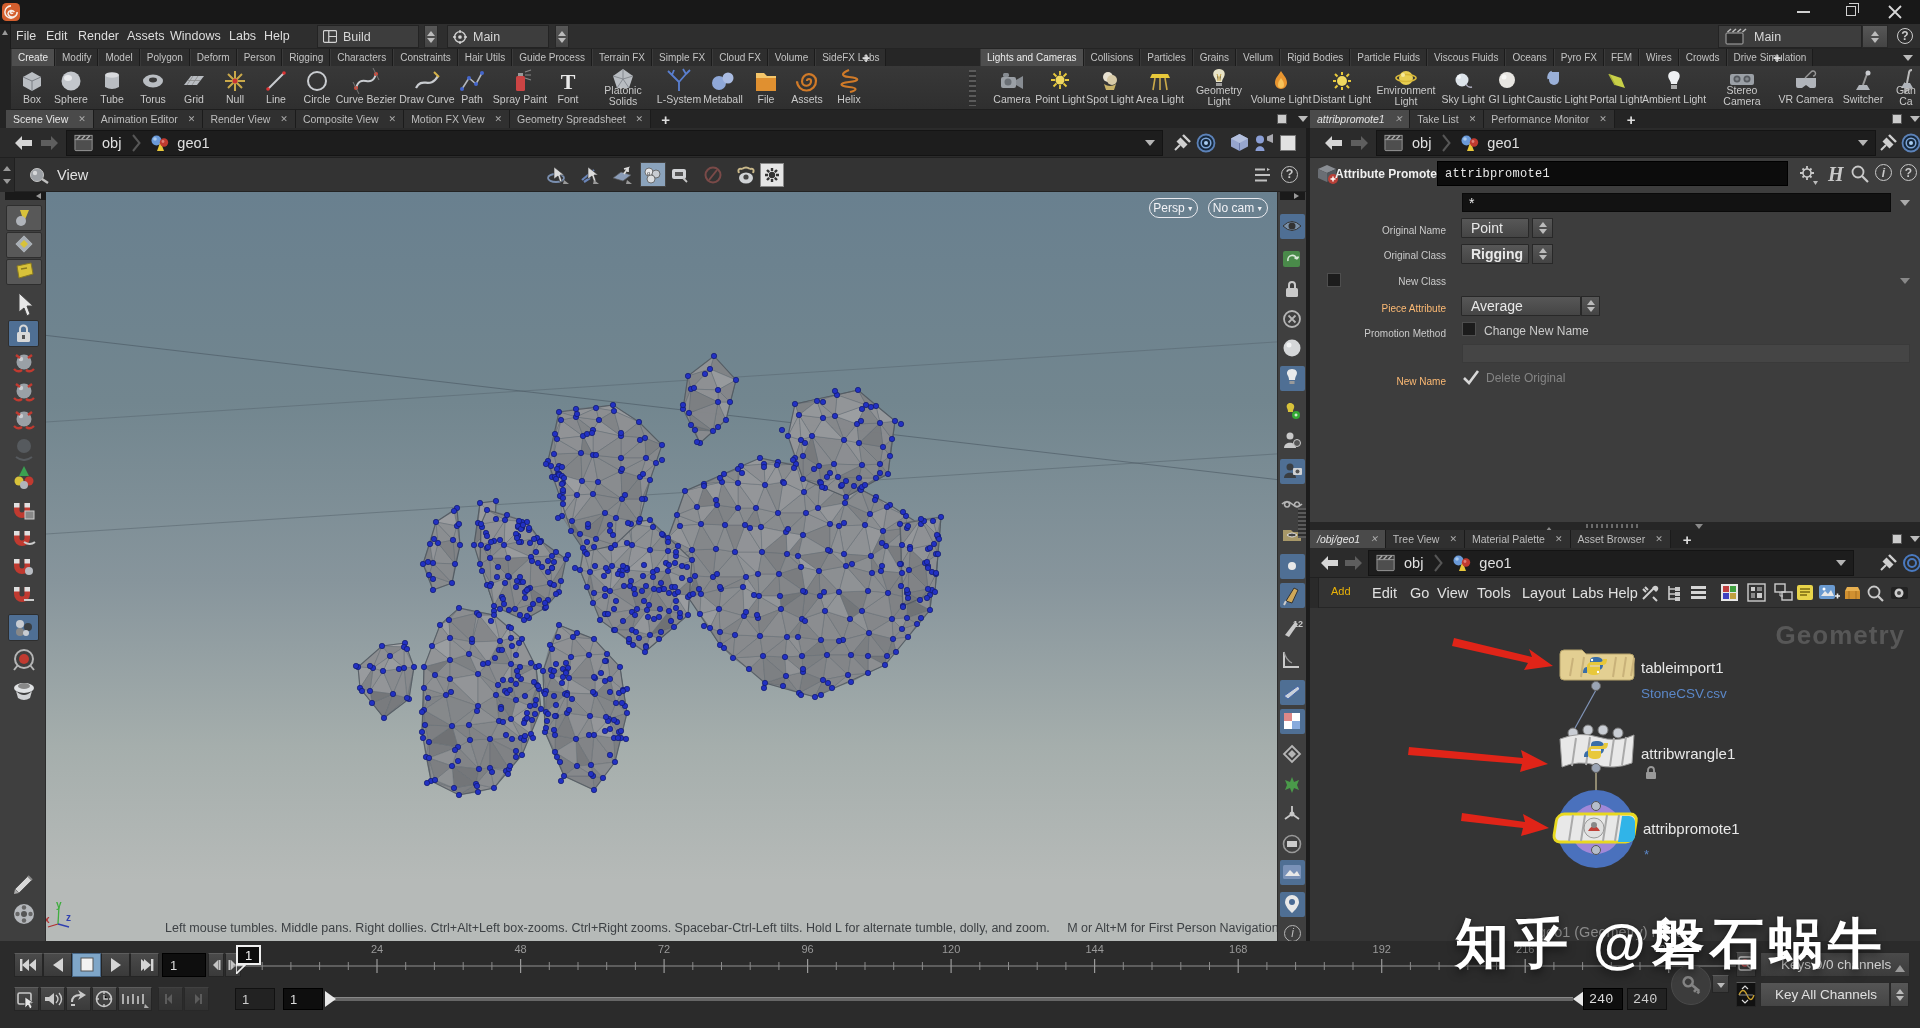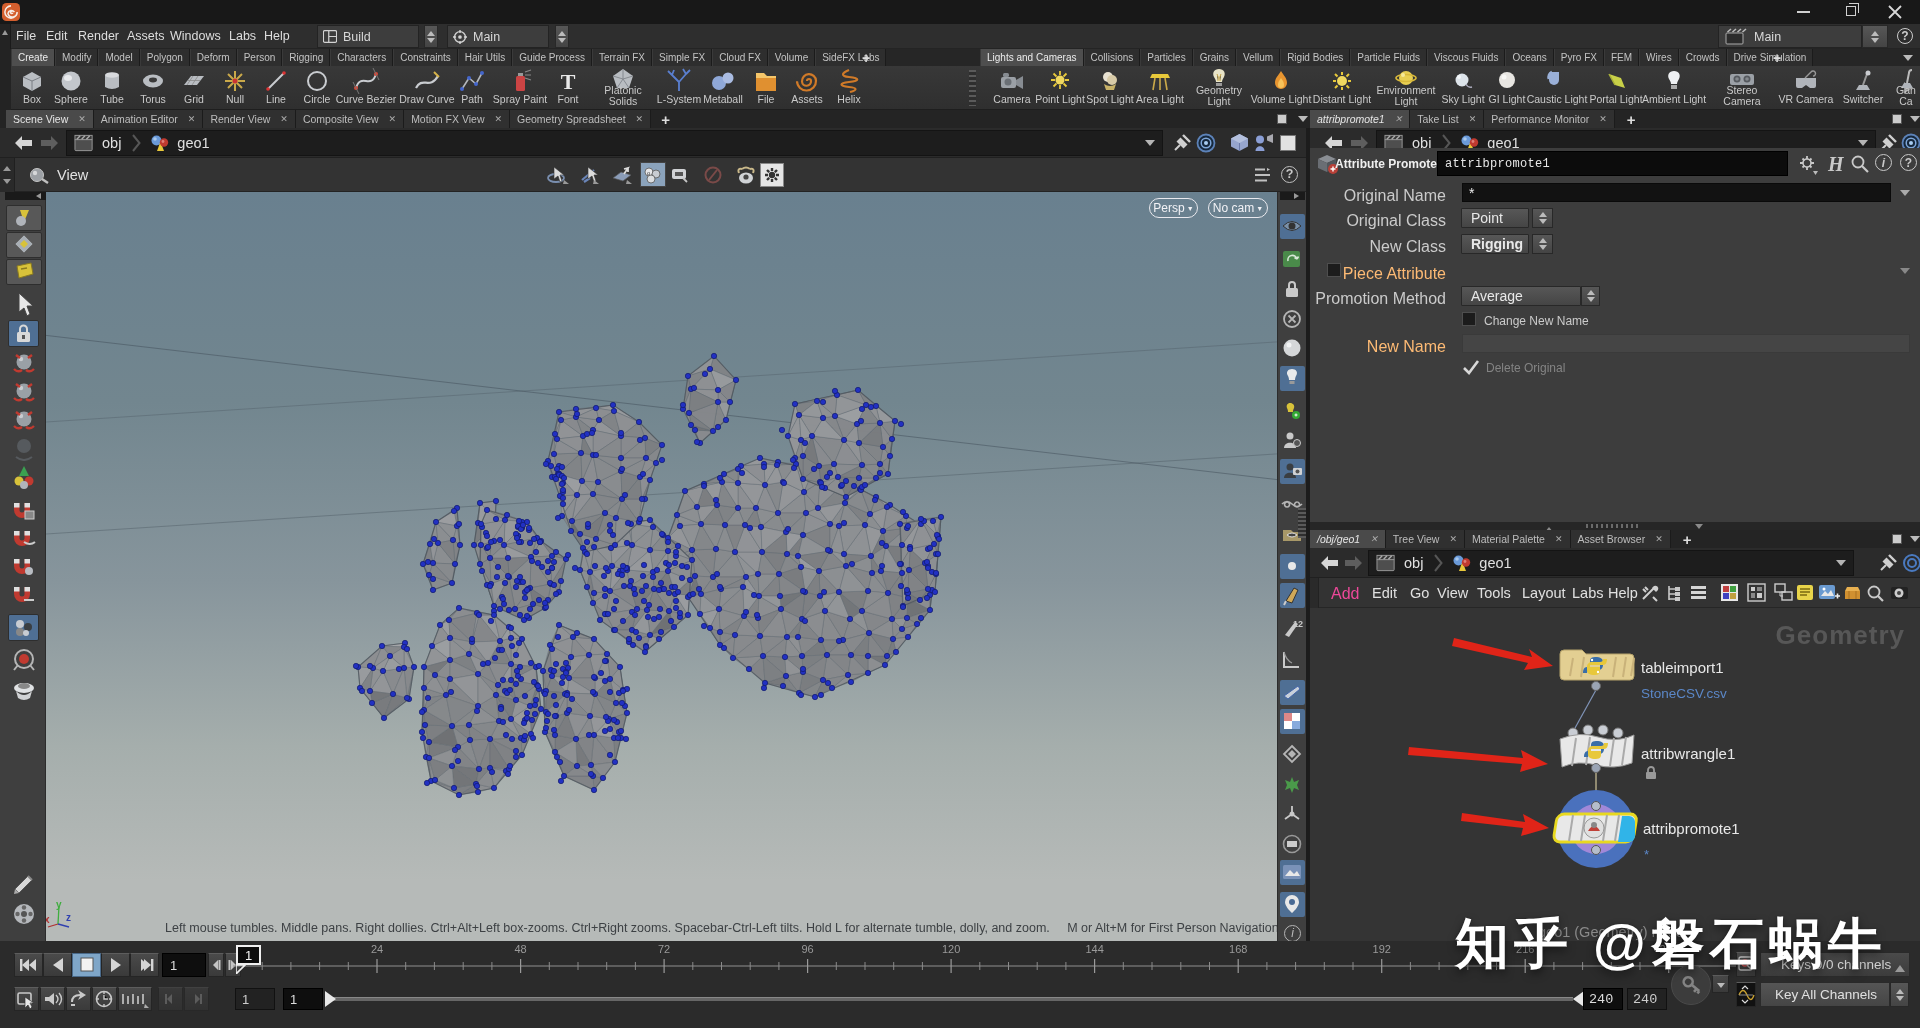--- a/index.html
+++ b/index.html
@@ -15,21 +15,21 @@
 .tabL { height:18px; display:flex; align-items:center; padding:0 7px; background:#303030;
   border-right:1px solid #1b1b1b; color:#bdbdbd; white-space:nowrap; font-size:10.5px; }
 .tabL .x { margin-left:10px; color:#aaa; font-size:9px; }
 .tabL.on { background:#4a4a4a; color:#e5e5e5; }
 .stab { height:17px; display:flex; align-items:center; padding:0 6px; background:#2e2e2e;
   border-right:1px solid #1b1b1b; border-left:1px solid #3a3a3a; color:#c3c3c3; white-space:nowrap; font-size:10px; }
 .stab.on { background:#4e4e4e; color:#ececec; }
 .plab { position:absolute; font-size:10.5px; color:#c9c9c9; text-align:center; transform:translateX(-50%); line-height:11px; }
 .pbtn { position:absolute; background:linear-gradient(#4a4a4a,#3a3a3a); border:1px solid #252525; border-top-color:#5d5d5d; }
 .cbx { position:absolute; width:14px; height:14px; background:#1c1c1c; border:1px solid #4e4e4e; }
-.plbl { position:absolute; font-size:16px; color:#cbcbcb; text-align:right; }
+.plbl { position:absolute; font-size:10px; color:#cbcbcb; text-align:right;margin-top:28px; }
 .plbl.dis { color:#fdba74; }
 </style></head><body>
 <div class="abs" style="width:1920px;height:1028px;">
 <div class="abs" style="left:0;top:0;width:1920px;height:24px;background:#181818;">
  <svg class="abs" style="left:2px;top:3px;" width="18" height="18" viewBox="0 0 20 20">
   <rect x="0" y="0" width="20" height="20" rx="5" fill="#d45f2e"></rect>
   <path d="M10 3.2 a6.8 6.8 0 1 0 6.8 6.8 a5.2 5.2 0 0 1 -10.2 1.7 a3.9 3.9 0 0 1 7.1 -1.6 a2.3 2.3 0 0 0 -4.3 0.5 a1.4 1.4 0 0 0 2.6 0.3" fill="none" stroke="#f6ece5" stroke-width="1.7"></path>
  </svg>
  <div class="abs" style="left:1797px;top:11px;width:13px;height:2px;background:#d0d0d0;"></div>
  <div class="abs" style="left:1846px;top:6px;width:10px;height:10px;border:1.5px solid #d0d0d0;background:#181818;"></div>
@@ -2432,21 +2432,21 @@
         <svg width="24" height="24">
           <path d="M12 3 a7 7 0 0 1 7 7 c0 5 -7 11 -7 11 c0 0 -7 -6 -7 -11 a7 7 0 0 1 7 -7 Z" fill="#e8e8e8"></path>
           <circle cx="12" cy="10" r="3" fill="#4a6a94"></circle>
         </svg>
       </div>
  <div class="abs" style="left:6px;top:733px;width:17px;height:17px;border-radius:50%;border:1.6px solid #b5b5b5;color:#bbb;font-size:12px;font-style:italic;text-align:center;line-height:15px;">i</div>
  <div class="abs" style="left:9px;top:740px;width:0;height:0;"></div>
 </div>
 <div class="abs" style="left:1306px;top:128px;width:4px;height:813px;background:#1c1c1c;"></div>
 <div class="abs" style="left:1298px;top:508px;width:8px;height:30px;background:repeating-linear-gradient(#5a5a5a 0 2px,#2e2e2e 2px 4px);"></div>
-<div class="abs" style="left:1310px;top:148px;width:610px;height:464px;background:#3d3d3d;">
+<div class="abs" style="left:1310px;top:158px;width:610px;height:464px;background:#3d3d3d;">
 
  <svg class="abs" style="left:5px;top:5px" width="24" height="22" viewBox="0 0 24 22">
         <path d="M3 6 L12 2 L21 6 L12 10 Z" fill="#8a8e94"></path>
         <path d="M3 6 L3 15 L12 19 L12 10 Z" fill="#6a6e74"></path>
         <path d="M21 6 L21 15 L12 19 L12 10 Z" fill="#52565c"></path>
         <circle cx="18" cy="16" r="5" fill="#b84038"></circle>
         <path d="M15.5 16 h5 M18 13.5 v5" stroke="#fff" stroke-width="1.4"></path>
       </svg>
  <div class="abs" style="left:25px;top:9px;font-size:12px;font-weight:bold;color:#f0f0f0;">Attribute Promote</div>
  <div class="abs f" style="left:127px;top:3px;width:351px;height:25px;background:#0c0c0c;border:1px solid #000;">
@@ -2541,21 +2541,21 @@
         <path d="M8.5 3.5 L15.5 10.5 L11.5 14.5 L4.5 7.5 Z" fill="#cfcfcf"></path>
         <path d="M11 1 L18 8" stroke="#cfcfcf" stroke-width="2.4"></path>
       </svg>
  <svg class="abs" style="left:592px;top:5px;" width="20" height="20">
         <circle cx="10" cy="10" r="8" fill="none" stroke="#4a7ac0" stroke-width="2"></circle>
         <circle cx="10" cy="10" r="4" fill="none" stroke="#4a7ac0" stroke-width="2"></circle>
       </svg>
 </div>
 <div class="abs" style="left:1310px;top:578px;width:610px;height:30px;background:#333333;border-bottom:1px solid #262626;">
  <div class="abs" style="left:0;top:0;width:9px;height:30px;background:#2a2a2a;border-right:1px solid #222;"></div>
- <div class="abs" style="left:21px;top:7px;font-size:16px;color:#ec4899;">Add</div>
+ <div class="abs" style="left:21px;top:7px;font-size:11px;color:#eab308;">Add</div>
  <div class="abs" style="left:62px;top:7px;font-size:14.5px;color:#e0e0e0;">Edit</div>
  <div class="abs" style="left:100px;top:7px;font-size:14.5px;color:#e0e0e0;">Go</div>
  <div class="abs" style="left:127px;top:7px;font-size:14.5px;color:#e0e0e0;">View</div>
  <div class="abs" style="left:167px;top:7px;font-size:14.5px;color:#e0e0e0;">Tools</div>
  <div class="abs" style="left:212px;top:7px;font-size:14.5px;color:#e0e0e0;">Layout</div>
  <div class="abs" style="left:262px;top:7px;font-size:14.5px;color:#e0e0e0;">Labs</div>
  <div class="abs" style="left:298px;top:7px;font-size:14.5px;color:#e0e0e0;">Help</div>
  <svg class="abs" style="left:330px;top:6px" width="20" height="18">
         <path d="M3 15 L15 3 M5 3 l3 3 M3 5 l3 3 M13 13 l4 4" stroke="#d0d0d0" stroke-width="2"></path>
         <path d="M14 2 a3 3 0 0 1 4 4 l-2 2 l-4 -4 Z" fill="#d0d0d0"></path>

